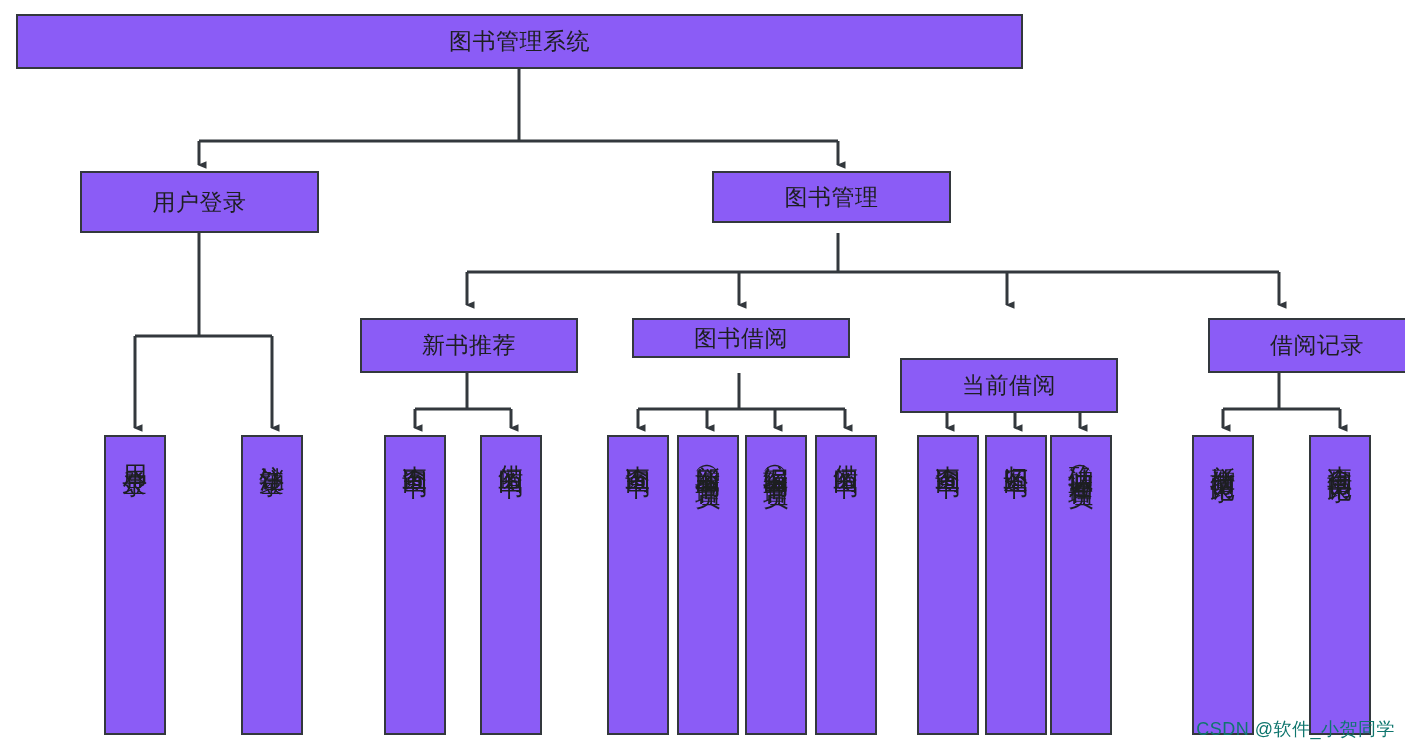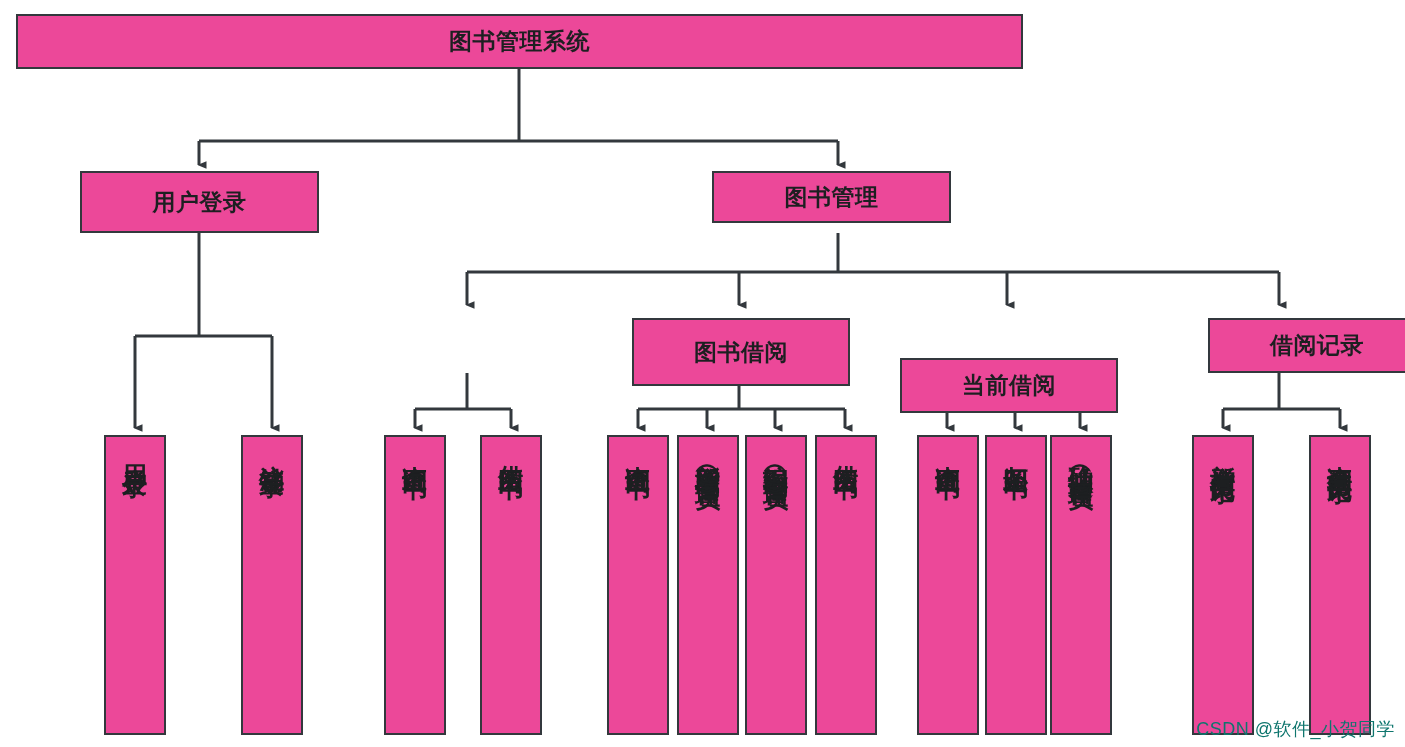--- a/index.html
+++ b/index.html
@@ -22,27 +22,26 @@
     position: absolute;
     left: 0;
     top: 0;
     width: 1405px;
     height: 747px;
     pointer-events: none;
   }
   .node-box {
     position: absolute;
     box-sizing: border-box;
-    background: #ec4899;
+    background: #8b5cf6;
     border: 2.5px solid #33383d;
     display: flex;
     align-items: center;
     justify-content: center;
     z-index: 2;
-    font-weight: bold;
   }
   .node-label {
     font-size: 23px;
     line-height: 1.15;
     color: #1d1f21;
     letter-spacing: 0.5px;
     white-space: nowrap;
     user-select: none;
   }
   
@@ -134,22 +133,25 @@
   </div>
 
   <div class="node-box" style="left:80px; top:171px; width:239px; height:62px;">
     <span class="node-label">用户登录</span>
   </div>
 
   <div class="node-box" style="left:712px; top:171px; width:239px; height:52px;">
     <span class="node-label">图书管理</span>
   </div>
 
-
-  <div class="node-box" style="left:632px; top:318px; width:218px; height:68px;">
+  <div class="node-box" style="left:360px; top:318px; width:218px; height:55px;">
+    <span class="node-label">新书推荐</span>
+  </div>
+
+  <div class="node-box" style="left:632px; top:318px; width:218px; height:40px;">
     <span class="node-label">图书借阅</span>
   </div>
 
   <div class="node-box" style="left:900px; top:318px; width:218px; height:55px;margin-top:40px;">
     <span class="node-label">当前借阅</span>
   </div>
 
   <div class="node-box" style="left:1170px; top:318px; width:218px; height:55px;margin-left:38px;">
     <span class="node-label">借阅记录</span>
   </div>

